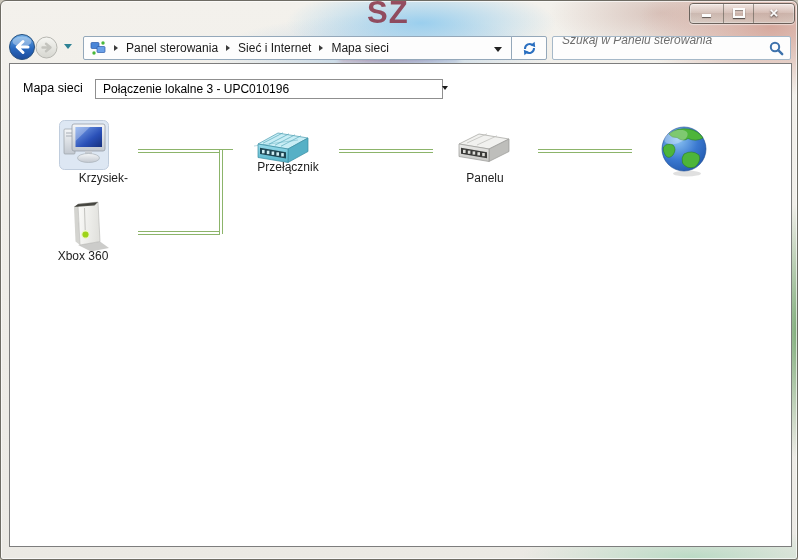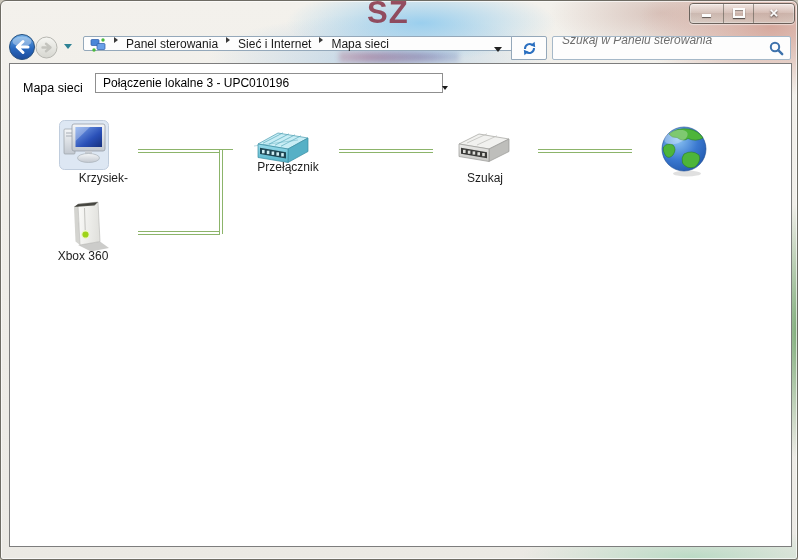--- a/index.html
+++ b/index.html
@@ -35,43 +35,43 @@
     box-shadow:0 1px 1px rgba(0,0,0,.55);}
   .glyph-max{display:block;width:8px;height:6px;border:2px solid #fcfcfc;margin:4px auto 0;
     box-shadow:0 1px 1px rgba(0,0,0,.55), inset 0 1px 1px rgba(0,0,0,.35);}
   .glyph-close{display:block;font-size:15px;font-weight:bold;color:#fcfcfc;line-height:18px;
     text-shadow:0 1px 2px rgba(0,0,0,.65);}
   
   .nav-back{position:absolute;left:7px;top:32px;}
   .nav-fwd{position:absolute;left:34px;top:35px;}
   .nav-dd{position:absolute;left:63px;top:43px;width:0;height:0;
     border-left:4px solid transparent;border-right:4px solid transparent;border-top:5px solid #2e8294;}
-  .address-bar{position:absolute;left:82px;top:35px;width:429px;height:15px;box-sizing:border-box;
+  .address-bar{position:absolute;left:82px;top:35px;width:429px;height:24px;box-sizing:border-box;
     background:#fdfdfd;border:1px solid #94a8ba;border-radius:2px 0 0 2px;
-    display:flex;padding-left:4px;}
+    display:flex;align-items:center;padding-left:4px;}
   .address-bar .crumb{font-size:12px;color:#1a1a1a;padding:0 2px;white-space:nowrap;cursor:default;}
   .crumb-sep{width:0;height:0;border-left:4px solid #3a3a3a;border-top:3.5px solid transparent;
     border-bottom:3.5px solid transparent;margin:0 6px;}
   .addr-dd{position:absolute;right:9px;top:10px;width:0;height:0;
     border-left:4px solid transparent;border-right:4px solid transparent;border-top:5px solid #222;}
   .refresh-btn{position:absolute;left:510px;top:35px;width:36px;height:24px;box-sizing:border-box;
     background:#fdfdfd;border:1px solid #94a8ba;border-radius:0 2px 2px 0;
     display:flex;align-items:center;justify-content:center;}
   .search-box{position:absolute;left:551px;top:35px;width:239px;height:24px;box-sizing:border-box;
     background:#fdfdfd;border:1px solid #a5b8c8;border-radius:2px;}
   .search-box input{position:absolute;left:0;top:0;width:100%;height:100%;box-sizing:border-box;
     border:none;outline:none;background:transparent;padding:0 26px 16px 9px;
     font-family:"Liberation Sans",sans-serif;font-size:12px;font-style:italic;color:#333;}
   .search-box input::placeholder{color:#6e6e6e;font-style:italic;opacity:1;}
   .search-icon{position:absolute;right:6px;top:4px;}
   
   .content{position:absolute;left:8px;top:62px;width:783px;height:484px;box-sizing:border-box;
     background:#fff;border:1px solid #7d7d7d;}
   .map-label{position:absolute;left:13px;top:17px;font-size:12.5px;color:#000;}
-  .combo{position:absolute;left:85px;top:9px;width:348px;height:20px;box-sizing:border-box;
+  .combo{position:absolute;left:85px;top:15px;width:348px;height:20px;box-sizing:border-box;
     background:#fff;border:1px solid #8f8f8f;font-size:12px;color:#000;
     line-height:18px;padding-left:7px;cursor:default;}
   .combo-arrow{position:absolute;right:7px;top:7px;width:0;height:0;
     border-left:3.5px solid transparent;border-right:3.5px solid transparent;border-top:4.5px solid #1a1a1a;}
   .node{position:absolute;cursor:default;}
   .node-label{position:absolute;width:90px;text-align:center;font-size:12px;color:#1e1e1e;white-space:nowrap;}
   .dline{position:absolute;height:2px;border-top:1px solid var(--line-color,#8cb46a);
     border-bottom:1px solid var(--line-color,#8cb46a);}
   .sline{position:absolute;height:0;border-top:1px solid var(--line-color,#8cb46a);}
   .vline{position:absolute;width:2px;border-left:1px solid var(--line-color,#8cb46a);
@@ -245,21 +245,21 @@
       <line x1="22" y1="14" x2="42" y2="4.8" stroke="#c2c2be" stroke-width="0.8"></line>
       <polygon points="34,18 54,8 54,20.5 34,30.5" fill="#bebebb" stroke="#9a9a96" stroke-width="0.7"></polygon>
       <polygon points="4,13 34,18 34,30.5 4,25.5" fill="url(#gwf)" stroke="#9a9a96" stroke-width="0.7"></polygon>
       <polygon points="6,16.8 32,21.3 32,27.2 6,22.7" fill="#3a3a38"></polygon>
       <rect x="8" y="18.8" width="2.6" height="3.2" fill="#dcdcd8"></rect>
       <rect x="12.8" y="19.6" width="2.6" height="3.2" fill="#dcdcd8"></rect>
       <rect x="17.6" y="20.4" width="2.6" height="3.2" fill="#dcdcd8"></rect>
       <rect x="22.4" y="21.2" width="2.6" height="3.2" fill="#dcdcd8"></rect>
       <rect x="27.2" y="22" width="2.6" height="3.2" fill="#dcdcd8"></rect>
     </svg>
-    <div class="node-label" style="left:430px;top:107px;">Szukaj</div>
+    <div class="node-label" style="left:430px;top:107px;">Panelu</div>
 
     <svg class="node" style="left:649px;top:61px;" width="52" height="52" viewBox="0 0 52 52">
       <defs>
         <radialGradient id="ocean" cx="0.35" cy="0.28" r="0.85">
           <stop offset="0" stop-color="#8ec6f4"></stop>
             <stop offset="0.55" stop-color="#3a78d0"></stop>
             <stop offset="1" stop-color="#1e54a8"></stop>
         </radialGradient>
       </defs>
       <ellipse cx="28" cy="48.5" rx="14" ry="3" fill="#000000" opacity="0.12"></ellipse>

